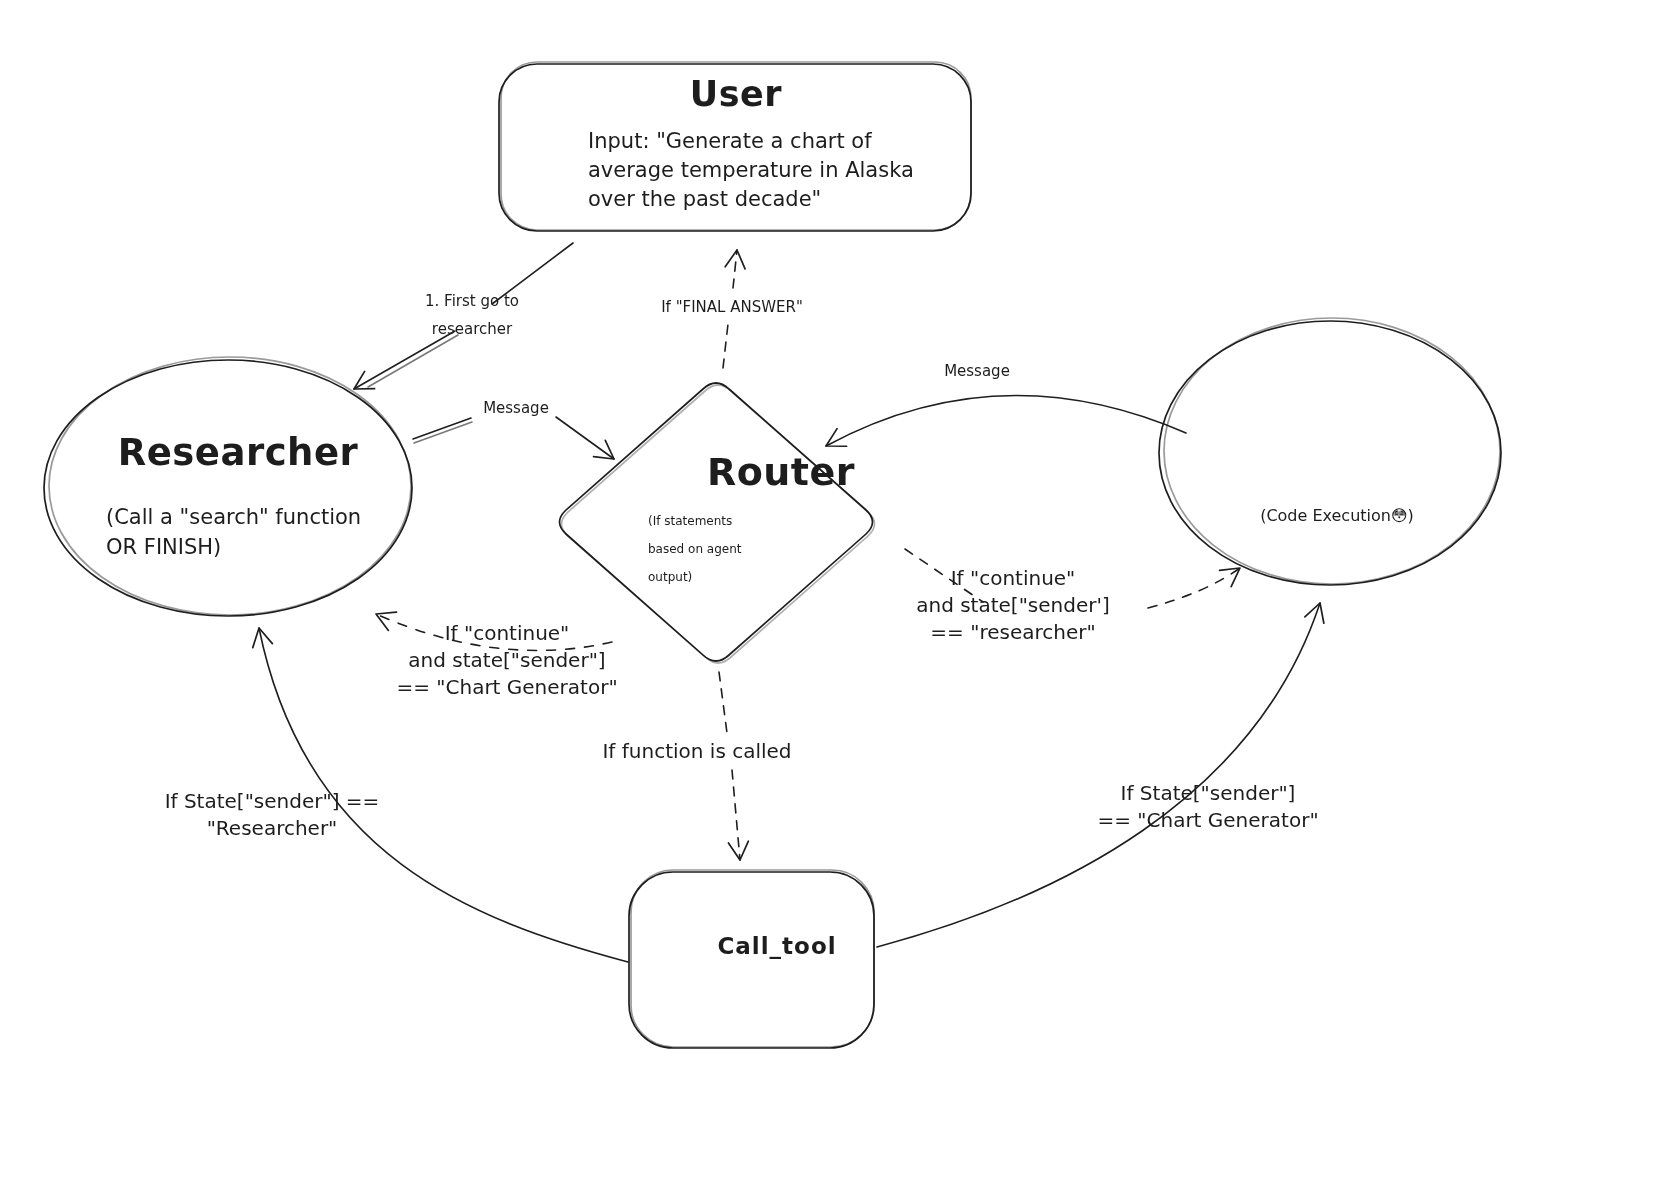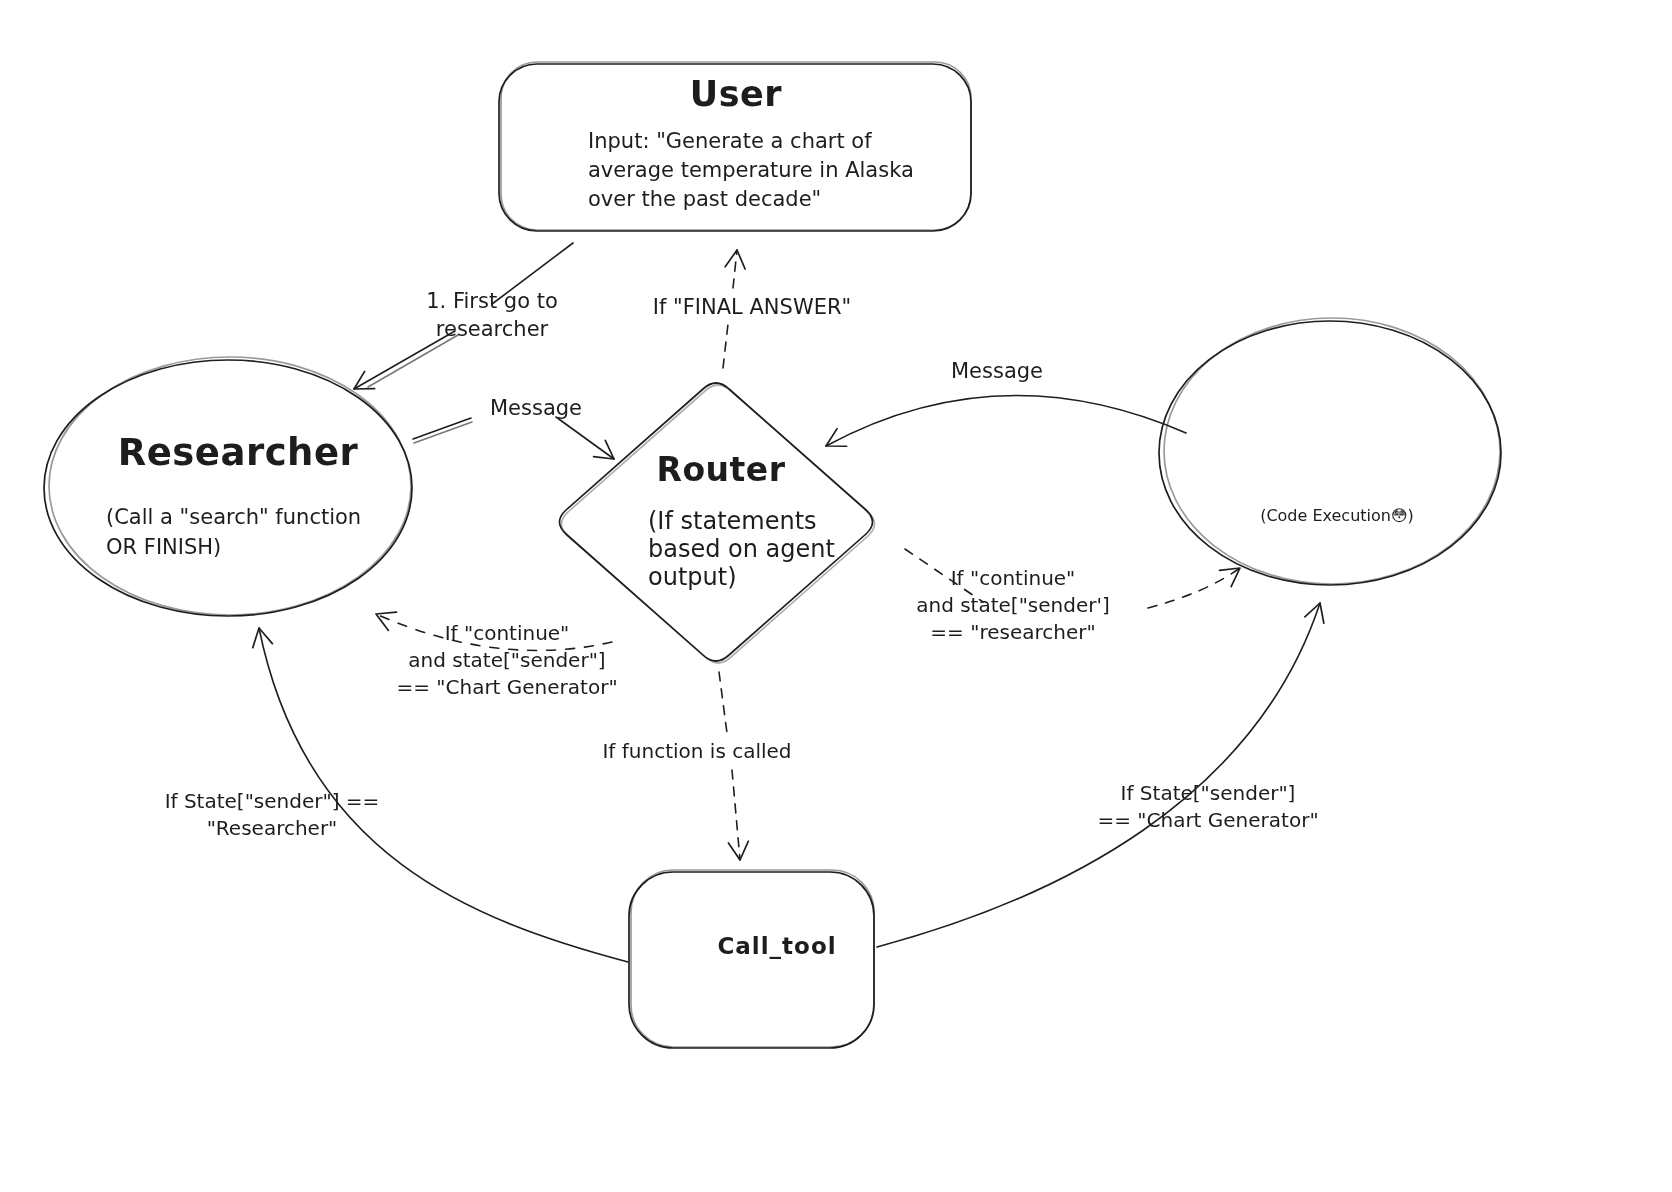--- a/index.html
+++ b/index.html
@@ -12,27 +12,27 @@
     overflow:hidden;
   }
   svg.layer{position:absolute;left:0;top:0;}
   .txt{position:absolute;white-space:pre-line;color:#1d1d1d;}
   .center{transform:translateX(-50%);text-align:center;}
   .node-title{font-weight:bold;letter-spacing:0.5px;}
   .user-title{left:736px;top:74px;font-size:35px;}
   .user-body{left:588px;top:127px;font-size:21px;line-height:29px;text-align:left;}
   .researcher-title{left:238px;top:431px;font-size:37px;}
   .researcher-body{left:106px;top:502px;font-size:21px;line-height:30px;text-align:left;}
-  .router-title{left:721px;top:450px;font-size:33px;text-align:center;}
-  .router-body{left:648px;top:507px;font-size:24px;line-height:28px;text-align:left;}
+  .router-title{left:781px;top:450px;font-size:38px;text-align:center;}
+  .router-body{left:648px;top:507px;font-size:12px;line-height:28px;text-align:left;}
   .chartgen-title{left:1340px;top:403px;font-size:31px;line-height:49px;}
   .chartgen-body{left:1337px;top:506px;font-size:16px;}
   .calltool-title{left:777px;top:933px;font-size:23px;letter-spacing:1px;}
   .lbl{font-size:20px;line-height:27px;}
-  .lbl-big{font-size:21px;margin-left:20px;}
+  .lbl-big{font-size:15px;}
   .l1{left:472px;top:287px;line-height:28px;}
   .l2{left:516px;top:395px;}
   .l3{left:732px;top:294px;}
   .l4{left:977px;top:358px;}
   .l5{left:507px;top:620px;}
   .l6{left:1013px;top:565px;}
   .l7{left:697px;top:738px;}
   .l8{left:272px;top:788px;}
   .l9{left:1208px;top:780px;}
 </style>

